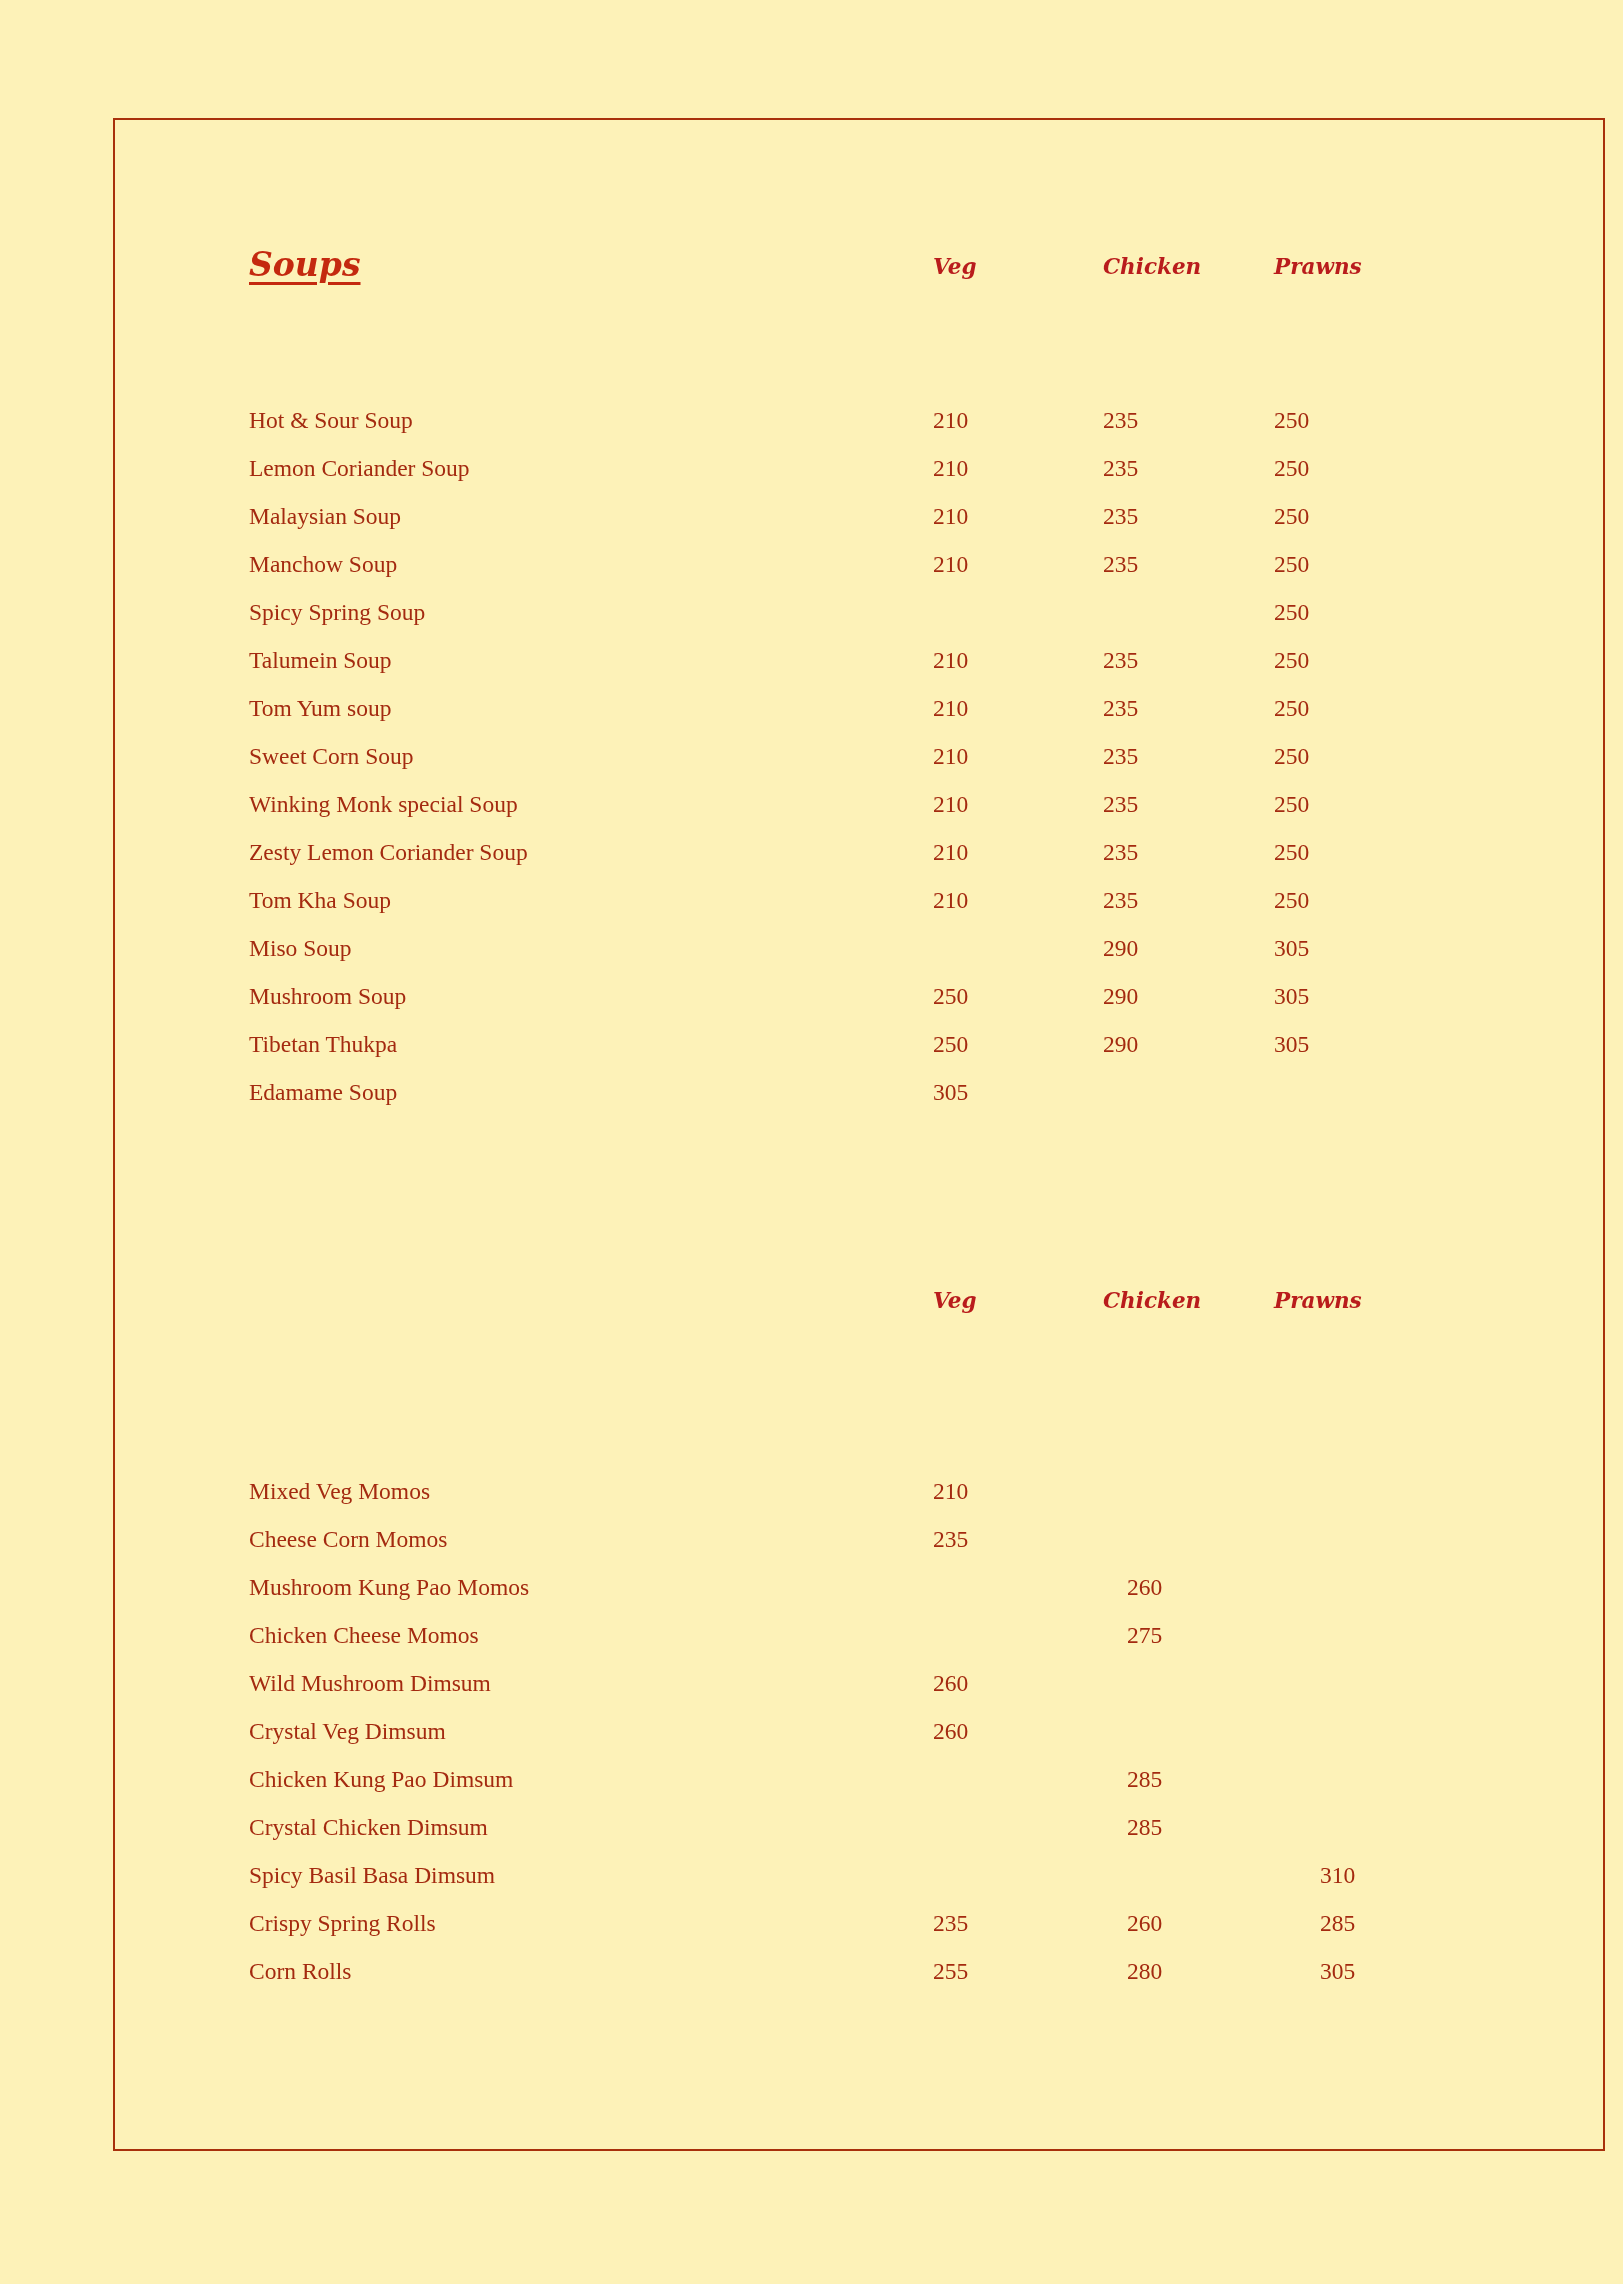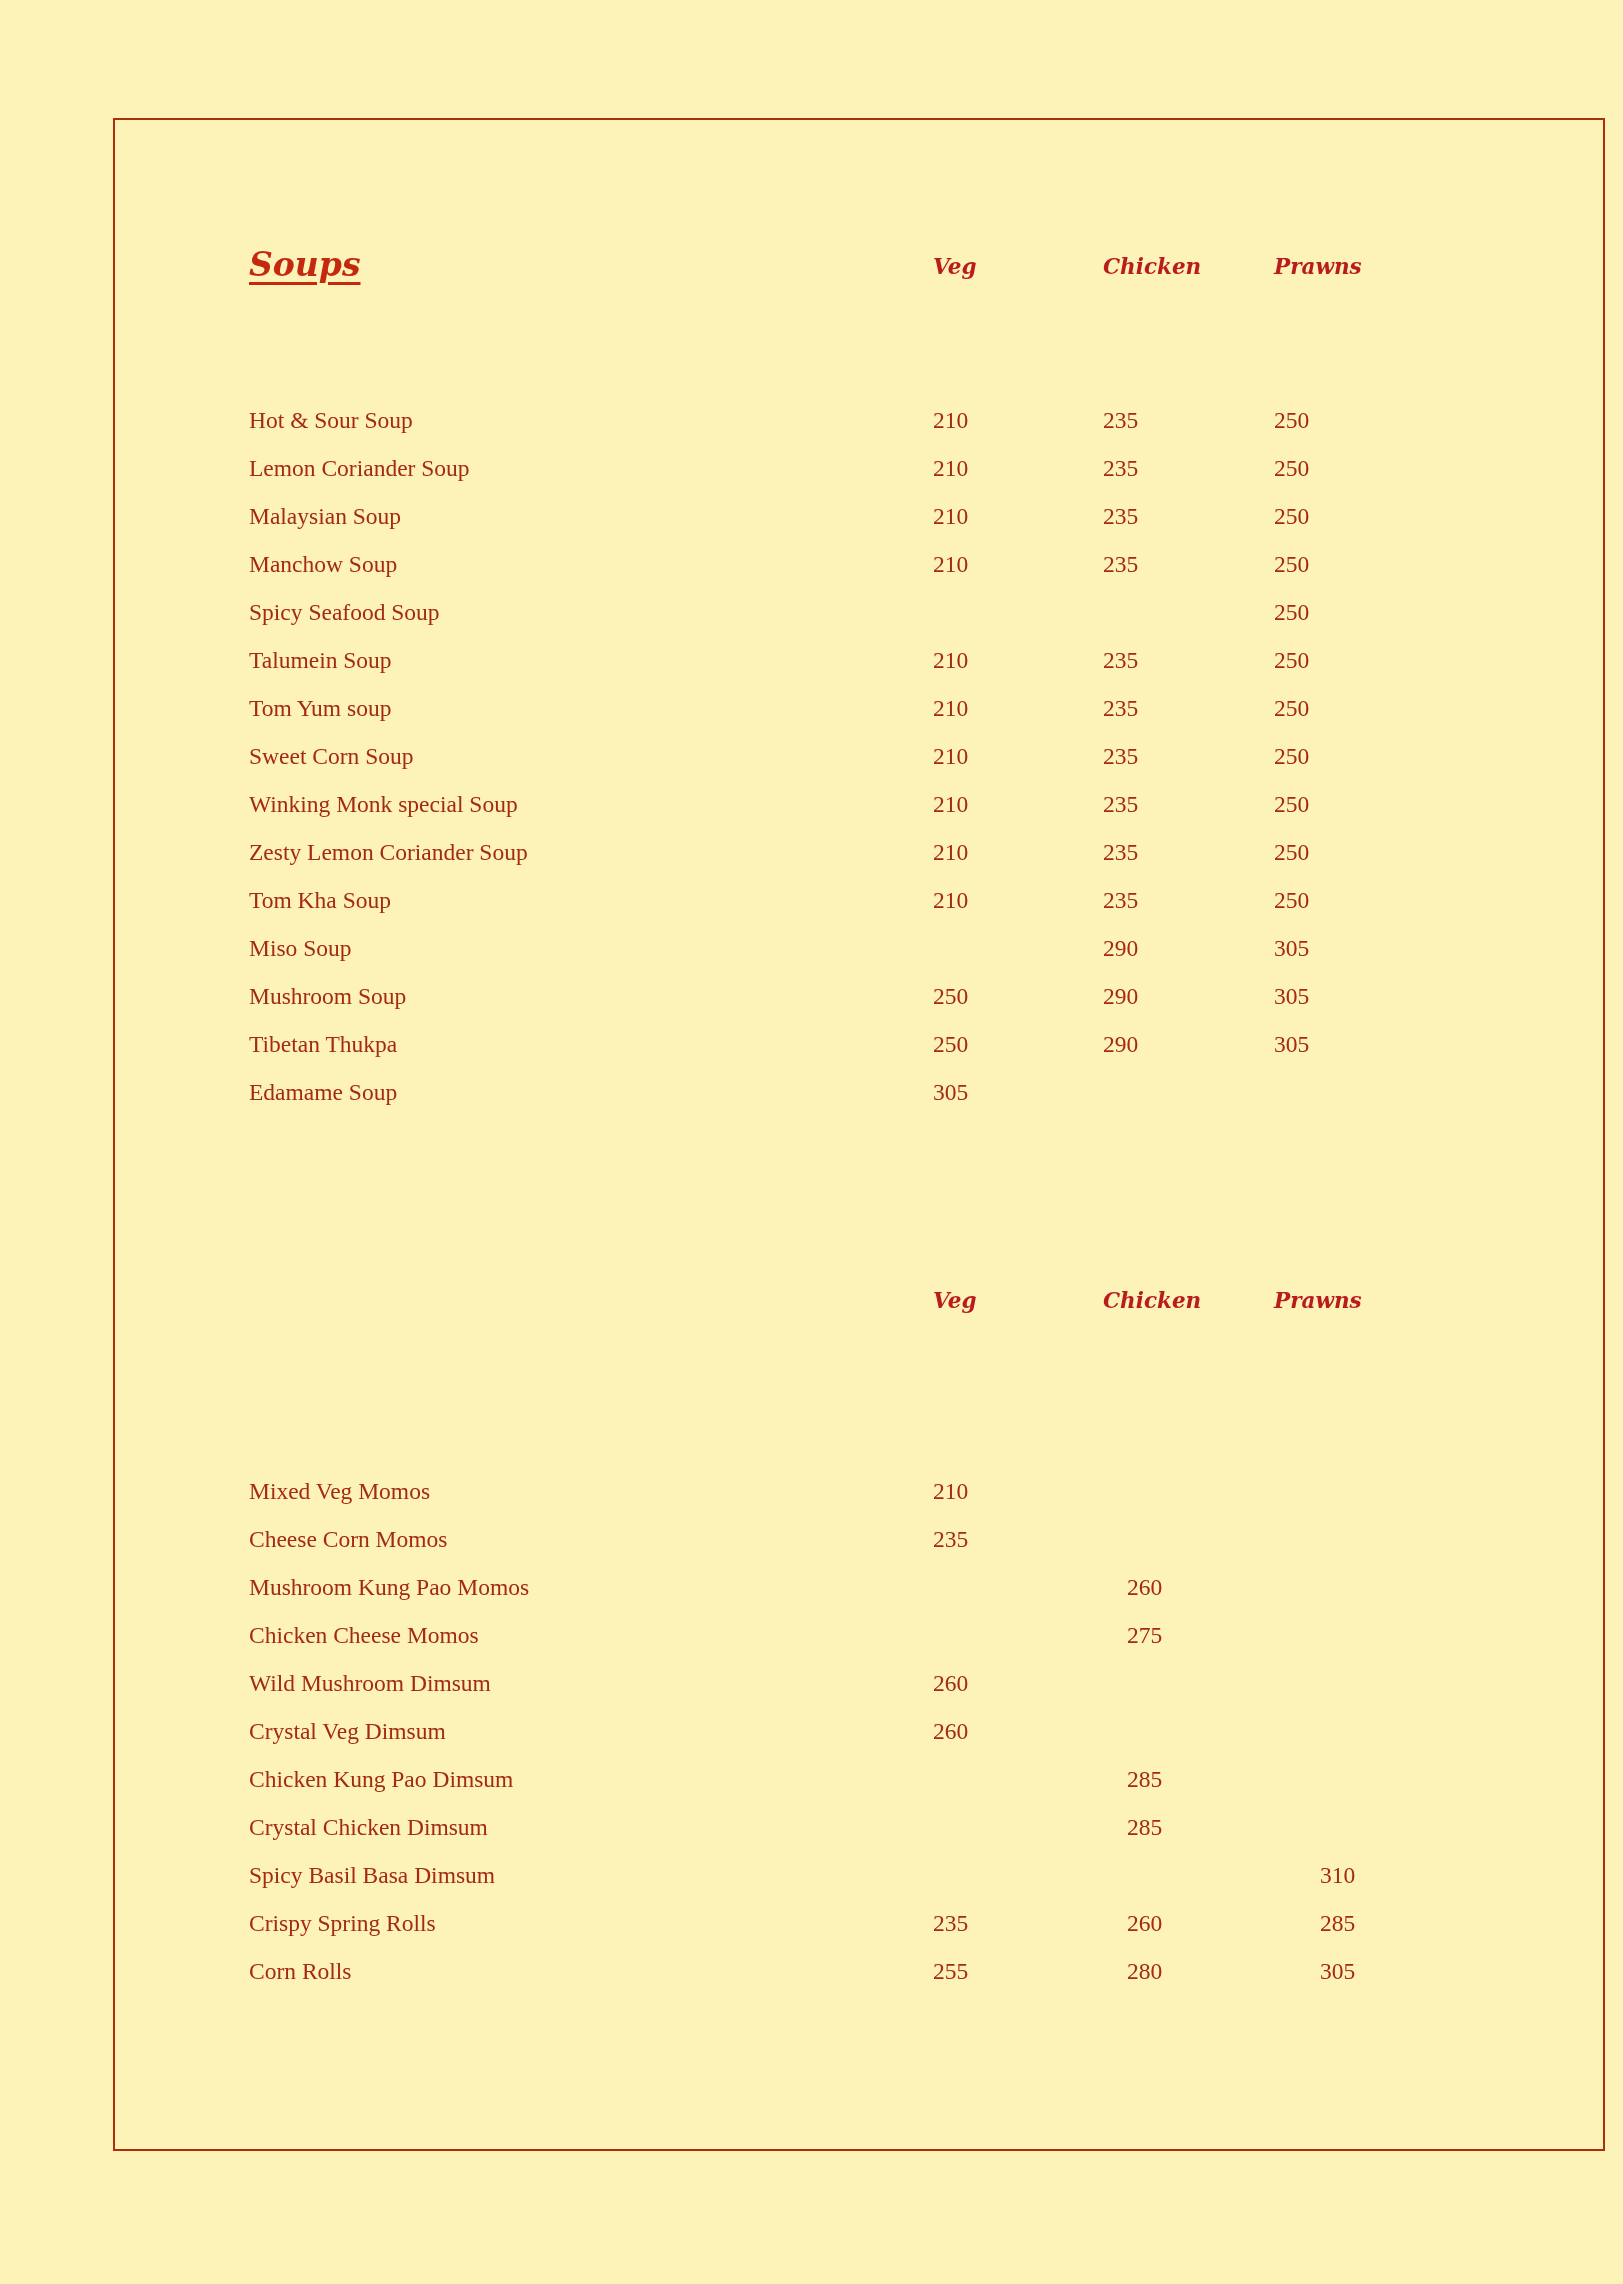--- a/index.html
+++ b/index.html
@@ -152,21 +152,21 @@
             <div class="price chicken">235</div>
             <div class="price prawns">250</div>
           </div>
           <div class="row">
             <div class="item-name">Manchow Soup</div>
             <div class="price veg">210</div>
             <div class="price chicken">235</div>
             <div class="price prawns">250</div>
           </div>
           <div class="row">
-            <div class="item-name">Spicy Seafood Soup</div>
+            <div class="item-name">Spicy Spring Soup</div>
             <div class="price prawns">250</div>
           </div>
           <div class="row">
             <div class="item-name">Talumein Soup</div>
             <div class="price veg">210</div>
             <div class="price chicken">235</div>
             <div class="price prawns">250</div>
           </div>
           <div class="row">
             <div class="item-name">Tom Yum soup</div>

